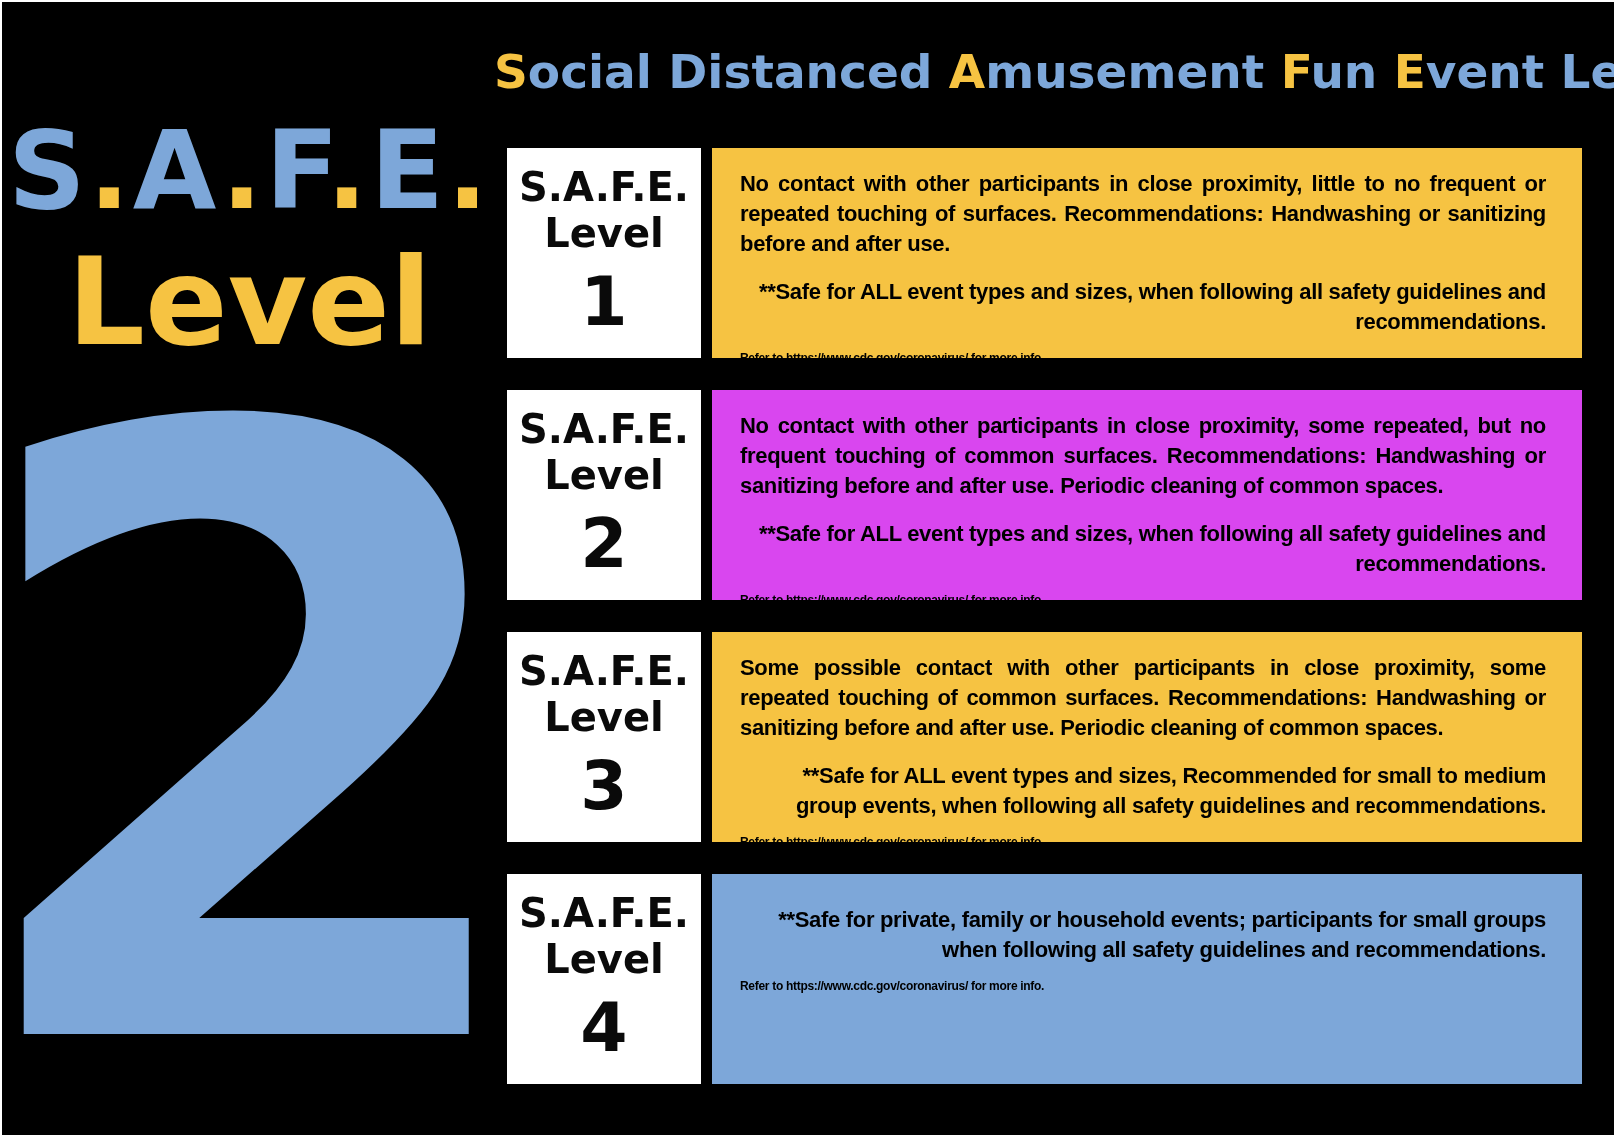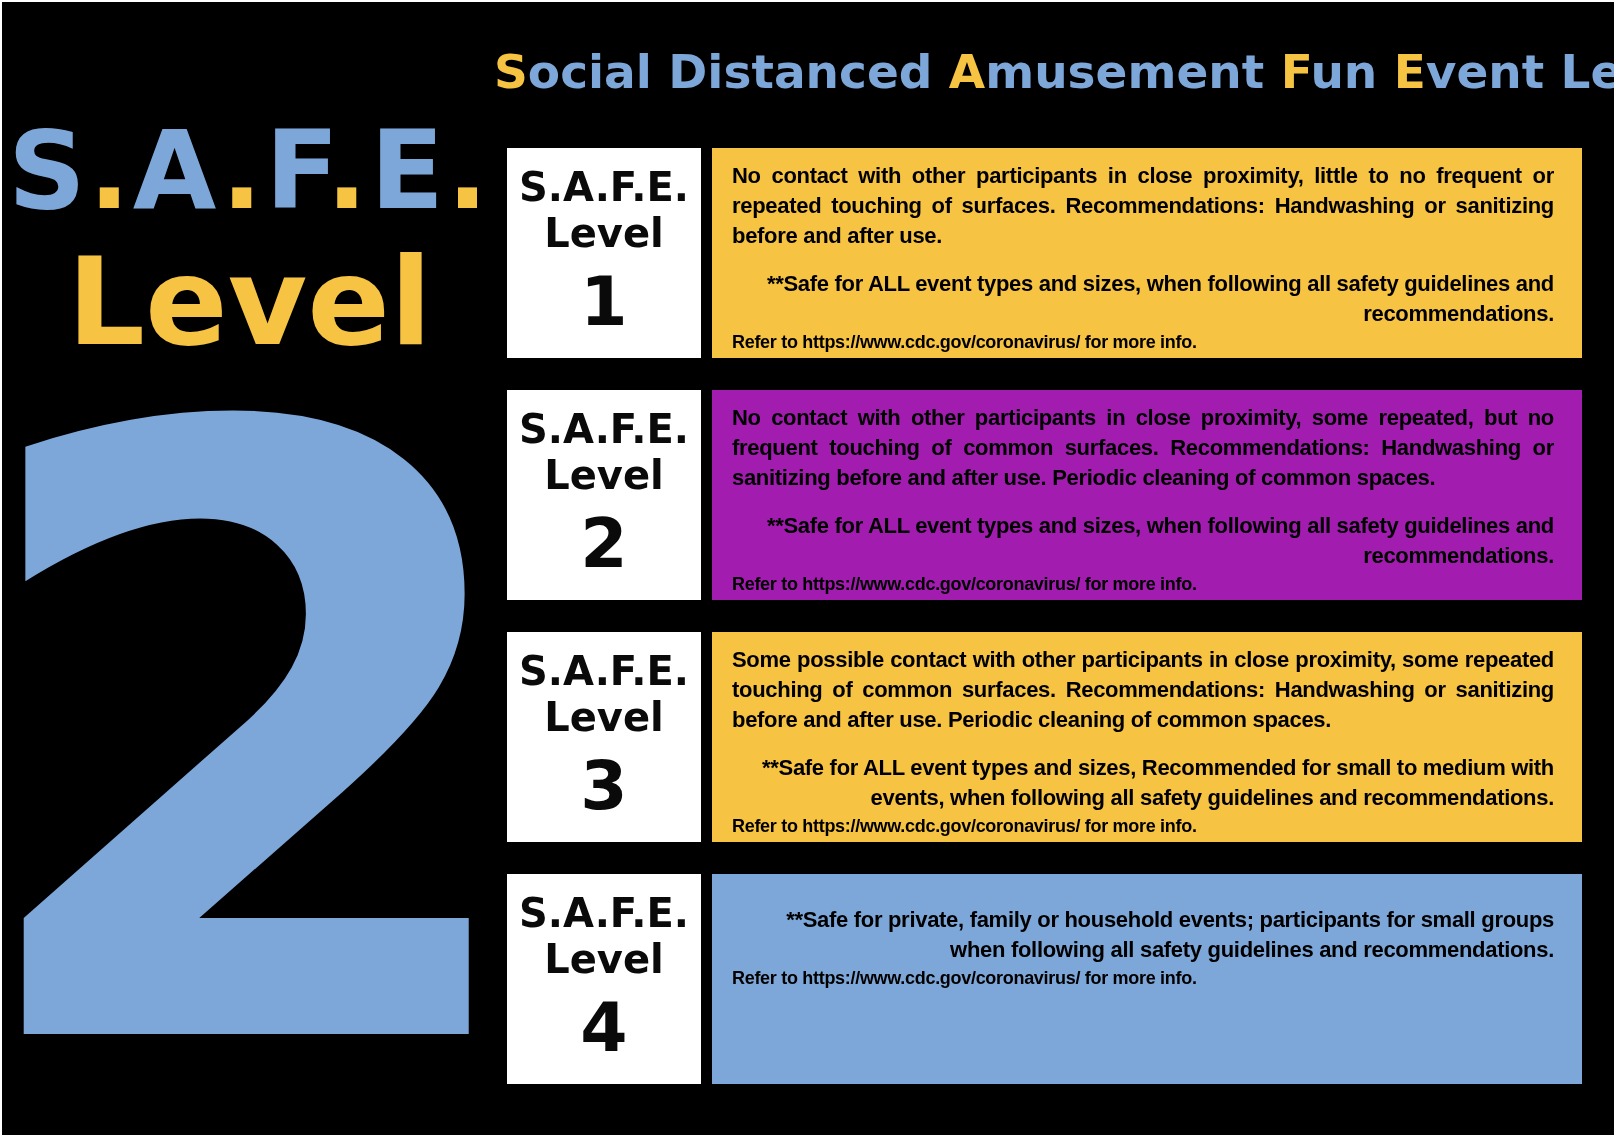--- a/index.html
+++ b/index.html
@@ -100,35 +100,35 @@
     line-height: 1;
   }
   .row-text {
     flex: 1 1 auto;
     box-sizing: border-box;
     padding: 13px 28px 8px 20px;
     color: #000;
     font-family: "Liberation Sans", sans-serif;
   }
   .row-text p {
-    margin: 0;
+    margin: 8px;
   }
   .desc-paragraph, .note-paragraph {
     font-size: 22px;
     font-weight: 700;
     line-height: 30px;
     text-align: justify;
     letter-spacing: -0.3px;
   }
   .note-paragraph {
     margin-top: 18px !important;
     text-align: right;
   }
   .refer-line {
-    font-size: 18px;
+    font-size: 12px;
     font-weight: 700;
     line-height: 26px;
     letter-spacing: -0.3px;
   }
 </style>
 </head>
 <body>
 
 <div class="canvas">
 
@@ -153,36 +153,36 @@
       <p class="refer-line">Refer to https://www.cdc.gov/coronavirus/ for more info.</p>
     </div>
   </div>
 
   <div class="level-row" style="top: 388px;">
     <div class="row-box">
       <div class="box-line1">S.A.F.E.</div>
       <div class="box-line2">Level</div>
       <div class="box-number">2</div>
     </div>
-    <div class="row-text" style="background: #a21caf;">
+    <div class="row-text" style="background: #d946ef;">
       <p class="desc-paragraph">No contact with other participants in close proximity, some repeated, but no frequent touching of common surfaces. Recommendations: Handwashing or sanitizing before and after use. Periodic cleaning of common spaces.</p>
       <p class="note-paragraph">**Safe for ALL event types and sizes, when following all safety guidelines and recommendations.</p>
       <p class="refer-line">Refer to https://www.cdc.gov/coronavirus/ for more info.</p>
     </div>
   </div>
 
   <div class="level-row" style="top: 630px;">
     <div class="row-box">
       <div class="box-line1">S.A.F.E.</div>
       <div class="box-line2">Level</div>
       <div class="box-number">3</div>
     </div>
     <div class="row-text" style="background: rgb(246, 195, 66);">
       <p class="desc-paragraph">Some possible contact with other participants in close proximity, some repeated touching of common surfaces. Recommendations: Handwashing or sanitizing before and after use. Periodic cleaning of common spaces.</p>
-      <p class="note-paragraph">**Safe for ALL event types and sizes, Recommended for small to medium with events, when following all safety guidelines and recommendations.</p>
+      <p class="note-paragraph">**Safe for ALL event types and sizes, Recommended for small to medium group events, when following all safety guidelines and recommendations.</p>
       <p class="refer-line">Refer to https://www.cdc.gov/coronavirus/ for more info.</p>
     </div>
   </div>
 
   <div class="level-row" style="top: 872px;">
     <div class="row-box">
       <div class="box-line1">S.A.F.E.</div>
       <div class="box-line2">Level</div>
       <div class="box-number">4</div>
     </div>

